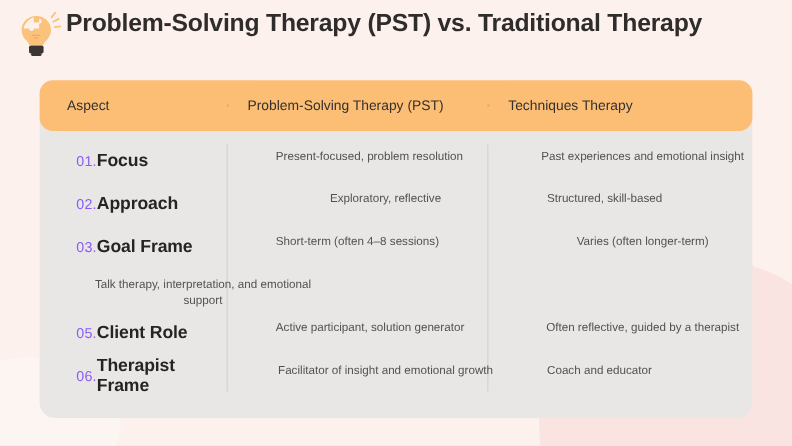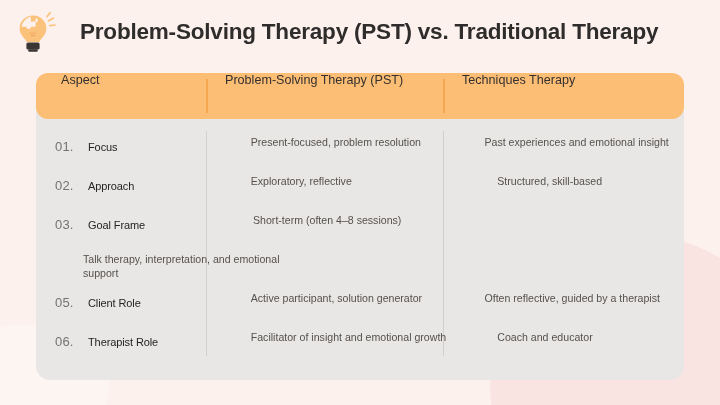--- a/index.html
+++ b/index.html
@@ -38,23 +38,22 @@
   }
 
   
   .title-row {
     position: absolute;
     left: 10px;
     top: 8px;
     width: 700px;
     height: 48px;
     display: flex;
-    align-items: center;
+    align-items: flex-start;
     z-index: 3;
-    gap: 20px;
   }
   .bulb-icon {
     width: 46px;
     height: 46px;
     flex: 0 0 46px;
     margin-right: 4px;
     display: block;
   }
   .page-title {
     font-size: 22.5px;
@@ -79,20 +78,21 @@
   .table-header {
     position: absolute;
     left: 36px;
     top: 73px;
     width: 648px;
     height: 46px;
     background: #fcbe75;
     border-radius: 12px;
     z-index: 2;
     display: flex;
+    align-items: center;
   }
   .th {
     font-size: 12.6px;
     color: #33302e;
     font-weight: normal;
     position: relative;
     box-sizing: border-box;
   }
   .th-aspect   { width: 170px; padding-left: 25px; }
   .th-pst      { width: 237px; padding-left: 19px; }
@@ -126,40 +126,42 @@
   }
   .c-aspect {
     width: 170px;
     padding-left: 19px;
     display: flex;
     align-items: center;
     height: 100%;
   }
   .row-num {
     font-size: 13px;
-    color: #737373;
+    color: #8b5cf6;
     width: 33px;
     flex: 0 0 33px;
     letter-spacing: 0.2px;
+    text-align: right;
   }
   .row-label {
-    font-size: 11px;
-    font-weight: normal;
+    font-size: 16px;
+    font-weight: bold;
     color: #262422;
     letter-spacing: -0.1px;
   }
   .c-pst {
     width: 237px;
     padding-left: 19px;
     padding-top: 9px;
   }
   .c-trad {
     width: 250px;
     padding-left: 19px;
     padding-top: 9px;
+    text-align: center;
   }
   .cell-text {
     font-size: 10.6px;
     line-height: 13.6px;
     color: #55514e;
     padding-left: 28px;
   }
 
   
   .body-divider {
@@ -241,20 +243,23 @@
   </div>
 
   <div class="row">
     <div class="cell c-aspect">
       <span class="row-num">03.</span>
       <span class="row-label">Goal Frame</span>
     </div>
     <div class="cell c-pst">
       <div class="cell-text">Short-term (often 4–8 sessions)</div>
     </div>
+    <div class="cell c-trad">
+      <div class="cell-text">Varies (often longer-term)</div>
+    </div>
   </div>
 
   <div class="row">
     <div class="cell c-trad">
       <div class="cell-text">Talk therapy, interpretation, and emotional support</div>
     </div>
   </div>
 
   <div class="row">
     <div class="cell c-aspect">
@@ -265,21 +270,21 @@
       <div class="cell-text">Active participant, solution generator</div>
     </div>
     <div class="cell c-trad">
       <div class="cell-text">Often reflective, guided by a therapist</div>
     </div>
   </div>
 
   <div class="row">
     <div class="cell c-aspect">
       <span class="row-num">06.</span>
-      <span class="row-label">Therapist Role</span>
+      <span class="row-label">Therapist Frame</span>
     </div>
     <div class="cell c-trad">
       <div class="cell-text">Facilitator of insight and emotional growth</div>
     </div>
     <div class="cell c-pst">
       <div class="cell-text">Coach and educator</div>
     </div>
   </div>
 
 </div>

